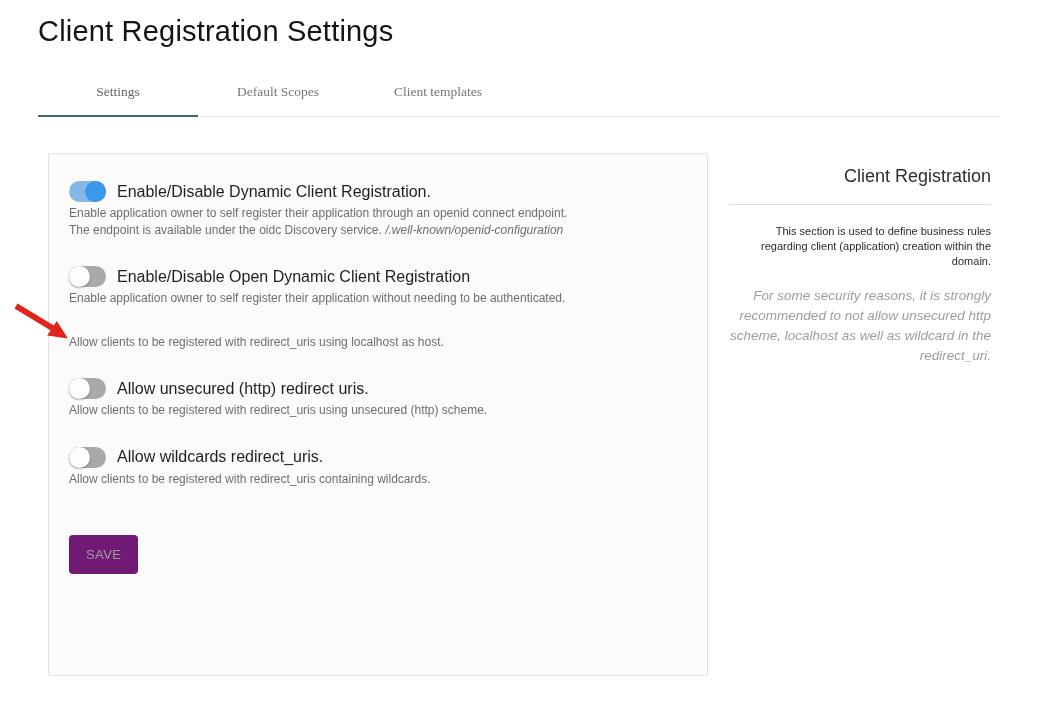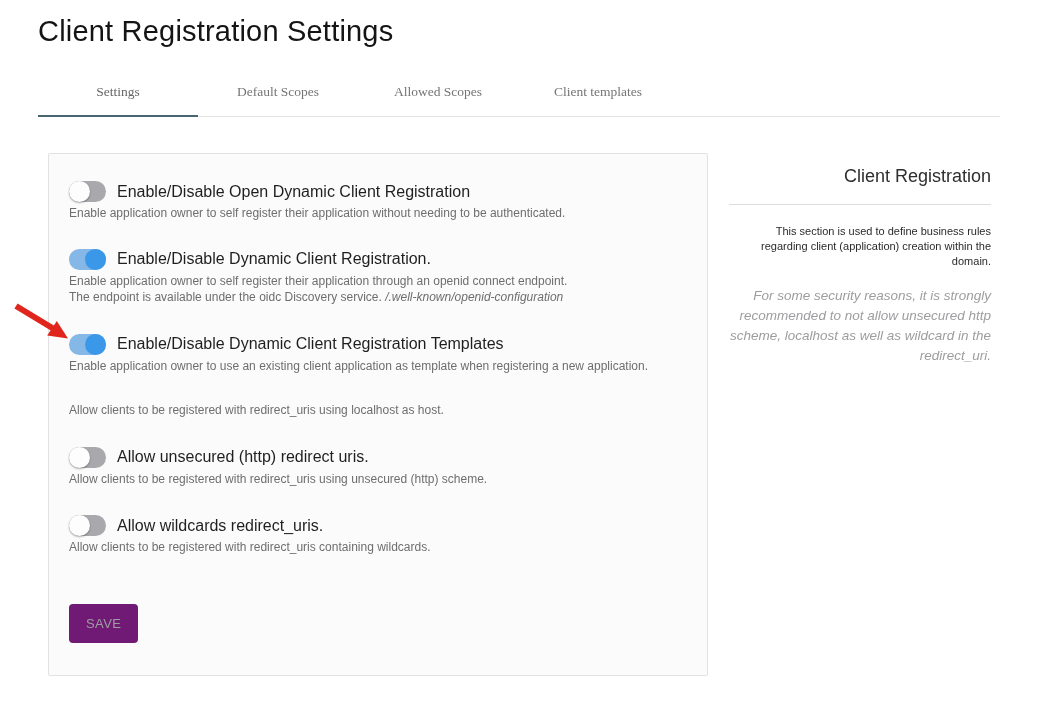--- a/index.html
+++ b/index.html
@@ -149,62 +149,51 @@
   }
 </style>
 </head>
 <body>
 
 <h1 class="page-title">Client Registration Settings</h1>
 
 <div class="tab-bar">
   <div class="tab active">Settings</div>
   <div class="tab">Default Scopes</div>
-  <div class="tab">Allowed Scopes</div>
   <div class="tab">Client templates</div>
 </div>
 
 <div class="content">
 
   <div class="settings-card">
 
-    <div class="setting-row" style="margin-bottom:27px;">
-      <div class="row-head">
-        <div class="toggle off">
-          <div class="track"></div>
-          <div class="thumb"></div>
-        </div>
-        <span class="setting-label">Enable/Disable Open Dynamic Client Registration</span>
-      </div>
-      <div class="setting-desc">Enable application owner to self register their application without needing to be authenticated.</div>
-    </div>
-
     <div class="setting-row">
       <div class="row-head">
         <div class="toggle on">
           <div class="track"></div>
           <div class="thumb"></div>
         </div>
         <span class="setting-label">Enable/Disable Dynamic Client Registration.</span>
       </div>
       <div class="setting-desc"><span>Enable application owner to self register their application through an openid connect endpoint.</span><br>
         <span>The endpoint is available under the oidc Discovery service. </span><i>/.well-known/openid-configuration</i>
       </div>
     </div>
 
-    <div class="setting-row">
-      <div class="row-head">
-        <div class="toggle on">
-          <div class="track"></div>
-          <div class="thumb"></div>
-        </div>
-        <span class="setting-label">Enable/Disable Dynamic Client Registration Templates</span>
-      </div>
-      <div class="setting-desc">Enable application owner to use an existing client application as template when registering a new application.</div>
-    </div>
+    <div class="setting-row" style="margin-bottom:27px;">
+      <div class="row-head">
+        <div class="toggle off">
+          <div class="track"></div>
+          <div class="thumb"></div>
+        </div>
+        <span class="setting-label">Enable/Disable Open Dynamic Client Registration</span>
+      </div>
+      <div class="setting-desc">Enable application owner to self register their application without needing to be authenticated.</div>
+    </div>
+
 
     <div class="setting-row">
       <div class="setting-desc">Allow clients to be registered with redirect_uris using localhost as host.</div>
     </div>
 
     <div class="setting-row">
       <div class="row-head">
         <div class="toggle off">
           <div class="track"></div>
           <div class="thumb"></div>

